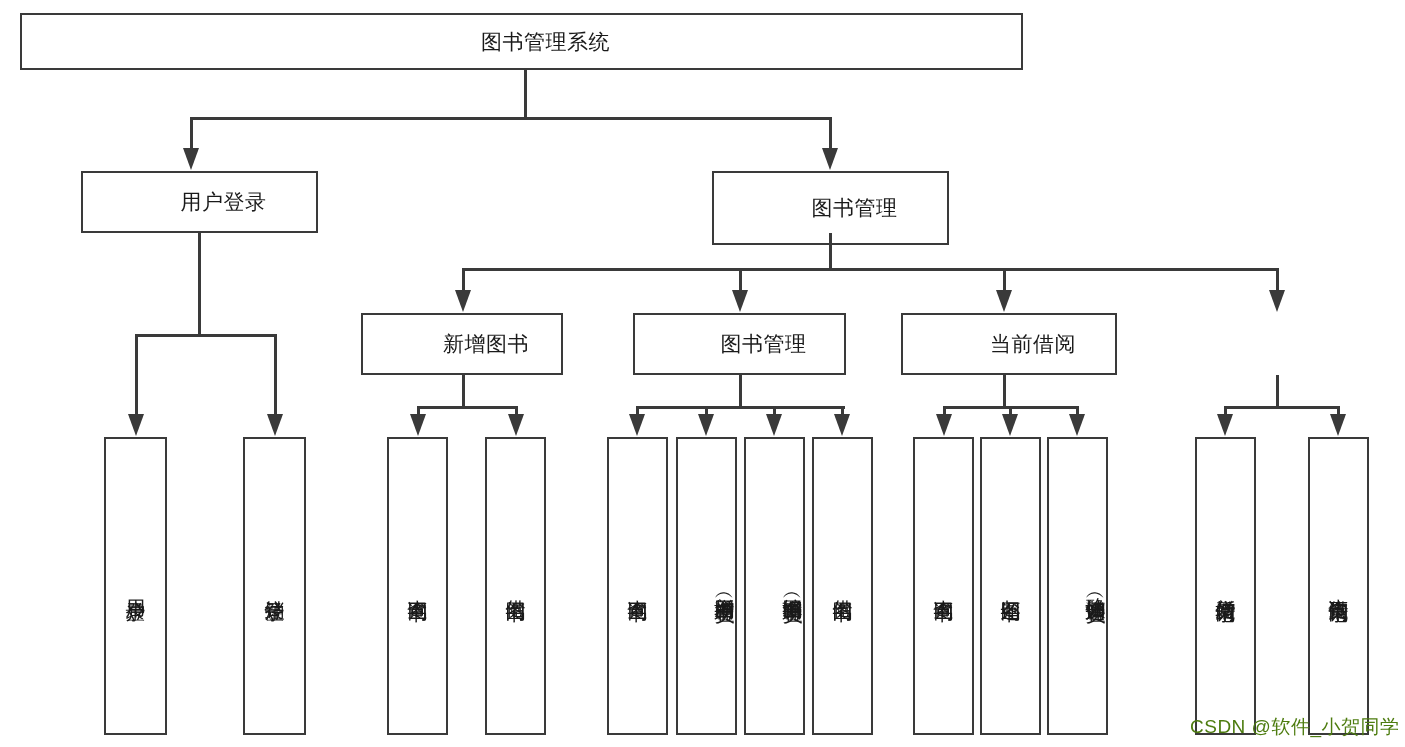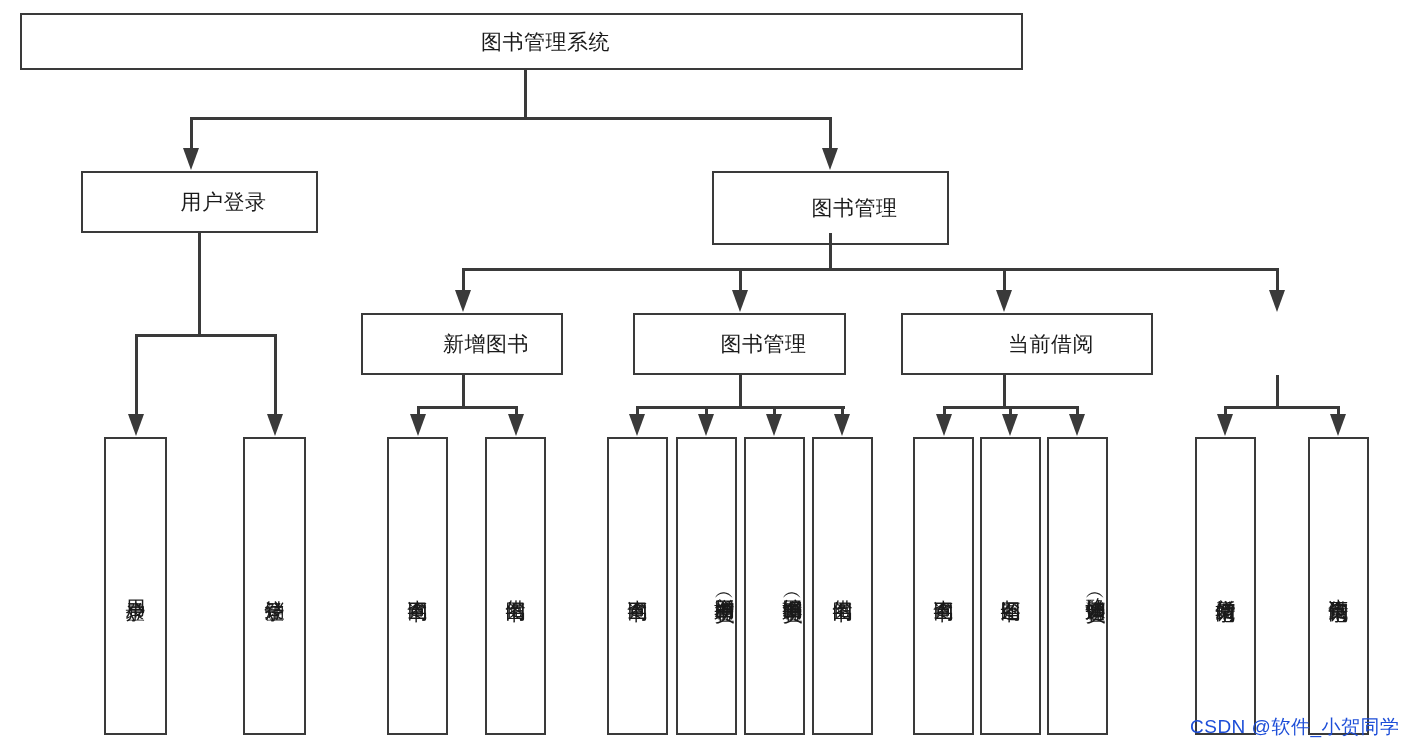--- a/index.html
+++ b/index.html
@@ -59,21 +59,21 @@
     position: absolute;
     width: 0;
     height: 0;
     border-left: 8px solid transparent;
     border-right: 8px solid transparent;
     border-top: 22px solid #3a3a3a;
   }
   .watermark {
     position: absolute;
     font-size: 19px;
-    color: #1d4ed8;
+    color: #4d7c0f;
     white-space: nowrap;
     letter-spacing: 0.5px;
   }
 </style>
 </head>
 <body>
 
 <div id="canvas">
 
   <div class="node horiz" style="left:20px; top:13px; width:1003px; height:57px;">
@@ -115,21 +115,21 @@
   <div class="arrow" style="left:996px; top:290px;"></div>
   <div class="edge v" style="left:1276px; top:268px; height:24px;"></div>
   <div class="arrow" style="left:1269px; top:290px;"></div>
 
   <div class="node horiz" style="left:361px; top:313px; width:202px; height:62px;">
     <span class="label">新增图书</span>
   </div>
   <div class="node horiz" style="left:633px; top:313px; width:213px; height:62px;">
     <span class="label">图书管理</span>
   </div>
-  <div class="node horiz" style="left:901px; top:313px; width:252px; height:62px;">
+  <div class="node horiz" style="left:901px; top:313px; width:216px; height:62px;">
     <span class="label">当前借阅</span>
   </div>
 
   <div class="edge v" style="left:462px; top:375px; height:32px;"></div>
   <div class="edge h" style="left:417px; top:406px; width:101px;"></div>
   <div class="edge v" style="left:417px; top:406px; height:10px;"></div>
   <div class="arrow" style="left:410px; top:414px;"></div>
   <div class="edge v" style="left:515px; top:406px; height:10px;"></div>
   <div class="arrow" style="left:508px; top:414px;"></div>
 

